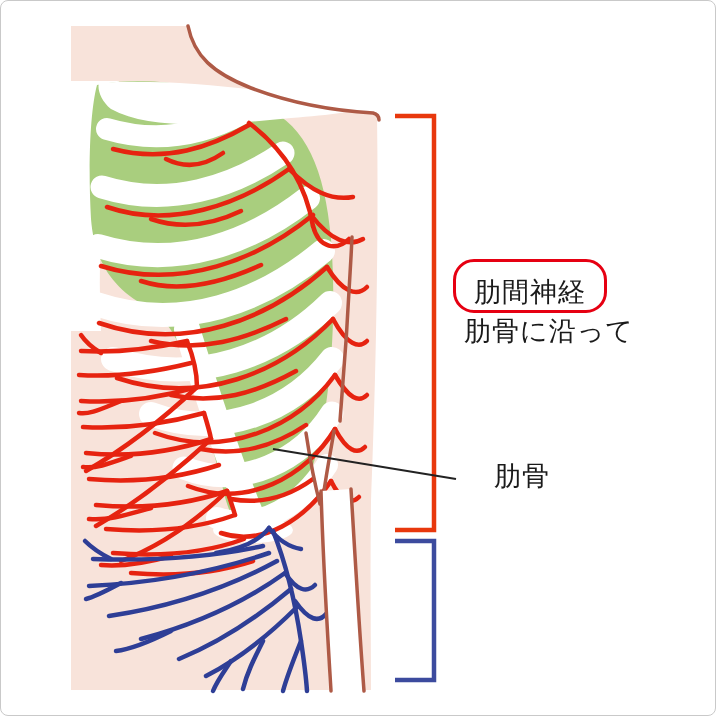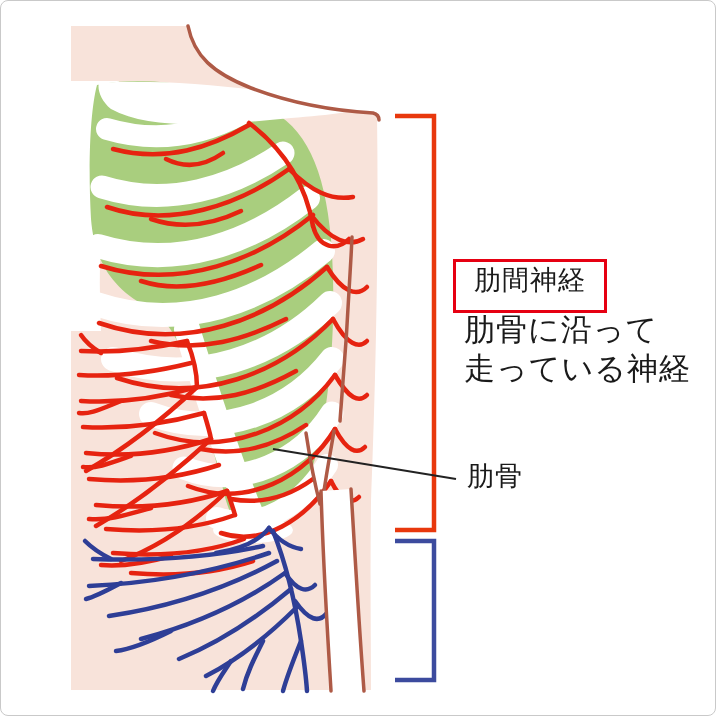--- a/index.html
+++ b/index.html
@@ -18,30 +18,30 @@
   .green{fill:var(--rib_green,#a9ce7e);}
   .ribstroke{stroke:#ffffff;fill:none;stroke-linecap:round;}
   .nr{stroke:var(--nerve_red,#e62310);fill:none;stroke-width:4.5;stroke-linecap:round;}
   .nb{stroke:var(--nerve_blue,#2e3e96);fill:none;stroke-width:4.5;stroke-linecap:round;}
   .br{stroke:var(--outline_brown,#ae5a46);fill:none;stroke-width:3.5;stroke-linecap:round;}
   .bkr{stroke:var(--bracket_red,#e8380d);fill:none;stroke-width:4.5;}
   .bkb{stroke:var(--bracket_blue,#3c4b9e);fill:none;stroke-width:4.5;}
   .ptr{stroke:#222;stroke-width:2;}
 
   .label-box{
-    position:absolute;display:flex;align-items:flex-start;justify-content:center;
-    background:#fff;font-size:27px;letter-spacing:1px;white-space:nowrap;
+    position:absolute;display:flex;align-items:flex-end;justify-content:center;
+    background:#fff;font-size:27px;letter-spacing:1px;white-space:nowrap;border-radius:21px;
   }
   .box-red{left:452px;top:258px;width:148px;height:48px;border:3px solid var(--box_border_red,#e60012);}
   .box-blue{left:451px;top:585px;width:90px;height:50px;border:3px solid var(--box_border_blue,#3c4b9e);}
   .desc{
-    position:absolute;left:463px;top:311px;font-size:31px;line-height:39px;
-    letter-spacing:1px;white-space:nowrap;font-family:Liberation Mono, monospace;
+    position:absolute;left:463px;top:311px;font-size:27px;line-height:39px;
+    letter-spacing:1px;white-space:nowrap;
   }
-  .rib-label{position:absolute;left:466px;top:457px;font-size:27px;letter-spacing:1px;white-space:nowrap;}
+  .rib-label{position:absolute;left:493px;top:457px;font-size:27px;letter-spacing:1px;white-space:nowrap;}
 </style>
 </head>
 <body>
 
 <div class="stage">
 
   <svg class="art" viewBox="0 0 716 716" aria-hidden="true">
 
     <g>
       <path class="skin" d="M70,25 L187,25 C194,52 212,70 248,85 C290,102 335,110 376,113
@@ -159,19 +159,18 @@
 
     <line class="ptr" x1="272" y1="448" x2="455" y2="478"></line>
   </svg>
 
   <div class="label-box box-red">
     <span>肋間神経</span>
   </div>
 
   <div class="desc">
     <div>肋骨に沿って</div>
-    <div>走っている神経</div>
   </div>
 
   <div class="rib-label">肋骨</div>
 
 
 </div>
 
 </body></html>

